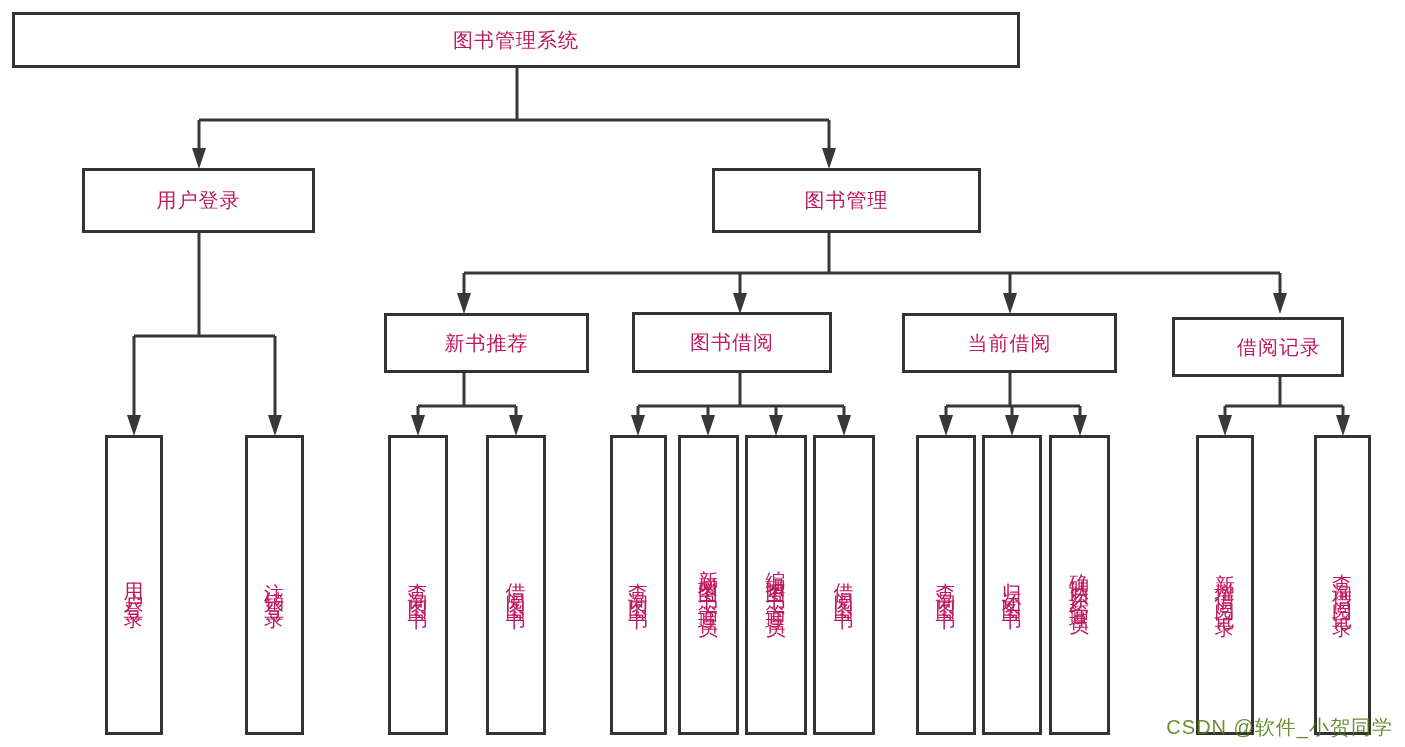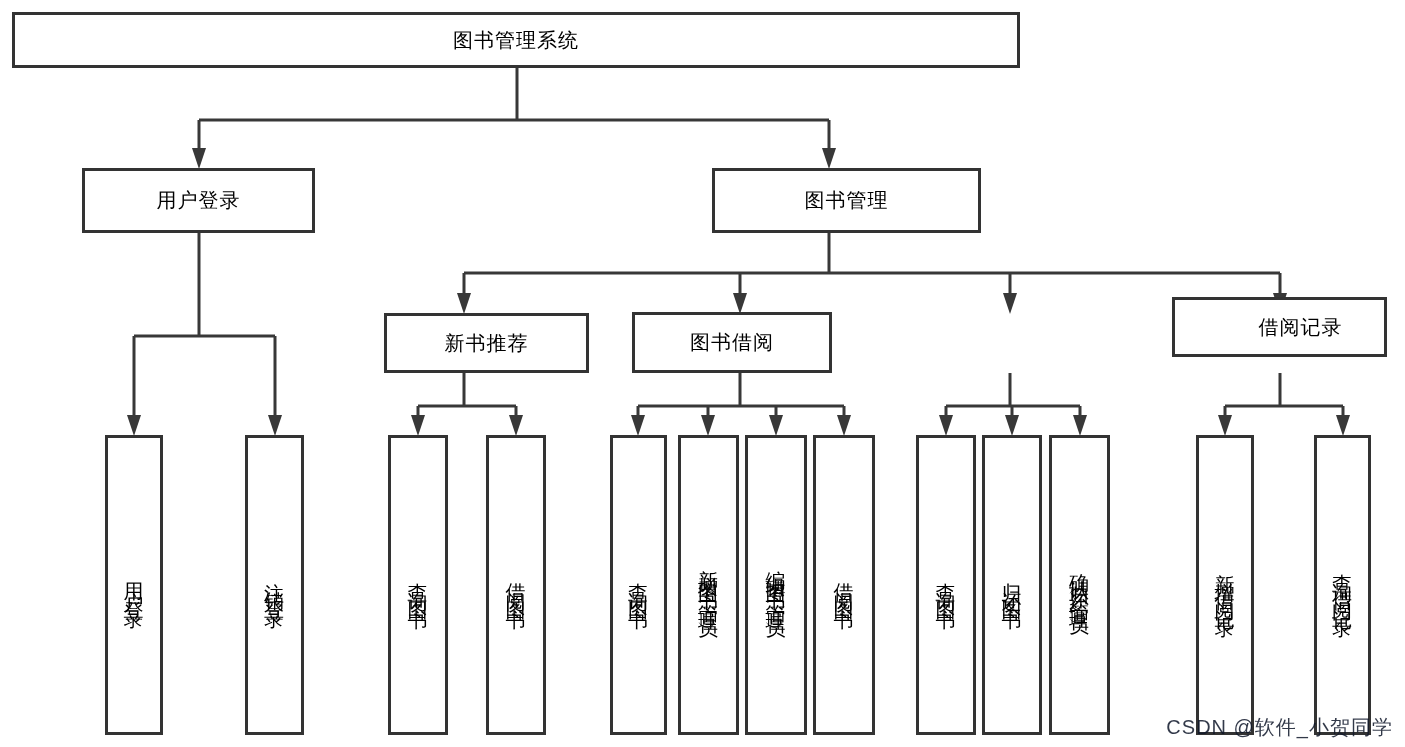--- a/index.html
+++ b/index.html
@@ -9,37 +9,37 @@
     background:#fff;
     font-family:"Liberation Sans","DejaVu Sans",sans-serif;
     overflow:hidden;
   }
   #wires{position:absolute;left:0;top:0;width:1405px;height:747px;}
   .node{
     position:absolute;
     box-sizing:border-box;
     background:#fff;
     border:3px solid #333;
-    color:#000000;
+    color:#be185d;
     display:flex;align-items:center;justify-content:center;
     z-index:2;
   }
   .hbox{font-size:20px;letter-spacing:1px;}
   .vbox{
     font-size:20px;
     writing-mode:vertical-rl;
     letter-spacing:9px;
     line-height:1;
     text-align:center;
   }
   .watermark{
     position:absolute;
     right:12px;bottom:6px;
     font-size:20px;
-    color:#0f172a;
+    color:#4d7c0f;
     opacity:.85;
     letter-spacing:1px;
     z-index:5;
     white-space:nowrap;
   }
 </style>
 </head>
 <body>
 
 <div id="canvas">
@@ -99,21 +99,24 @@
   <div class="node hbox" style="left:712px;top:168px;width:269px;height:65px;">
     <span>图书管理</span>
   </div>
 
   <div class="node hbox" style="left:384px;top:313px;width:205px;height:60px;">
     <span>新书推荐</span>
   </div>
   <div class="node hbox" style="left:632px;top:312px;width:200px;height:61px;">
     <span>图书借阅</span>
   </div>
-  <div class="node hbox" style="left:1172px;top:297px;width:215px;height:60px;padding-left:42px;">
+  <div class="node hbox" style="left:902px;top:313px;width:215px;height:60px;">
+    <span>当前借阅</span>
+  </div>
+  <div class="node hbox" style="left:1172px;top:317px;width:172px;height:60px;padding-left:42px;">
     <span>借阅记录</span>
   </div>
 
   <div class="node vbox" style="left:105px;top:435px;width:58px;height:300px;">
     <span>用户登录</span>
   </div>
   <div class="node vbox" style="left:245px;top:435px;width:59px;height:300px;">
     <span>注销登录</span>
   </div>
 

